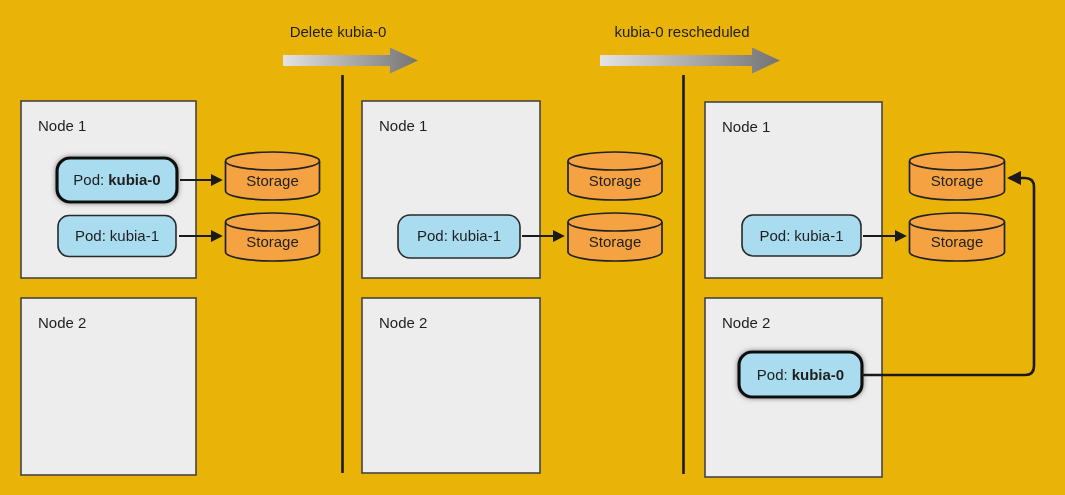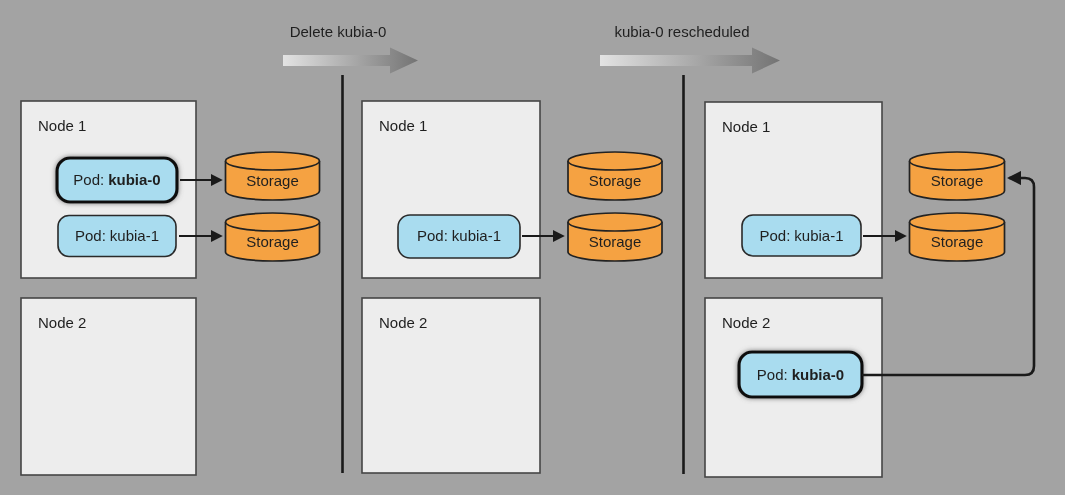--- a/index.html
+++ b/index.html
@@ -1,20 +1,20 @@
 <!DOCTYPE html>
 <html><head>
 <meta charset="utf-8">
 <style>
   html, body { margin: 0; padding: 0; background: #ffffff; }
   .canvas {
     position: relative;
     width: 1065px;
     height: 495px;
-    background: #a3a3a3;
+    background: #eab308;
     font-family: "Liberation Sans", "DejaVu Sans", sans-serif;
   }
   svg { display: block; }
   text {
     font-family: "Liberation Sans", "DejaVu Sans", sans-serif;
     font-size: 15px;
     fill: #1f1f1f;
   }
   .pod-name-bold { font-weight: bold; }
 </style>

